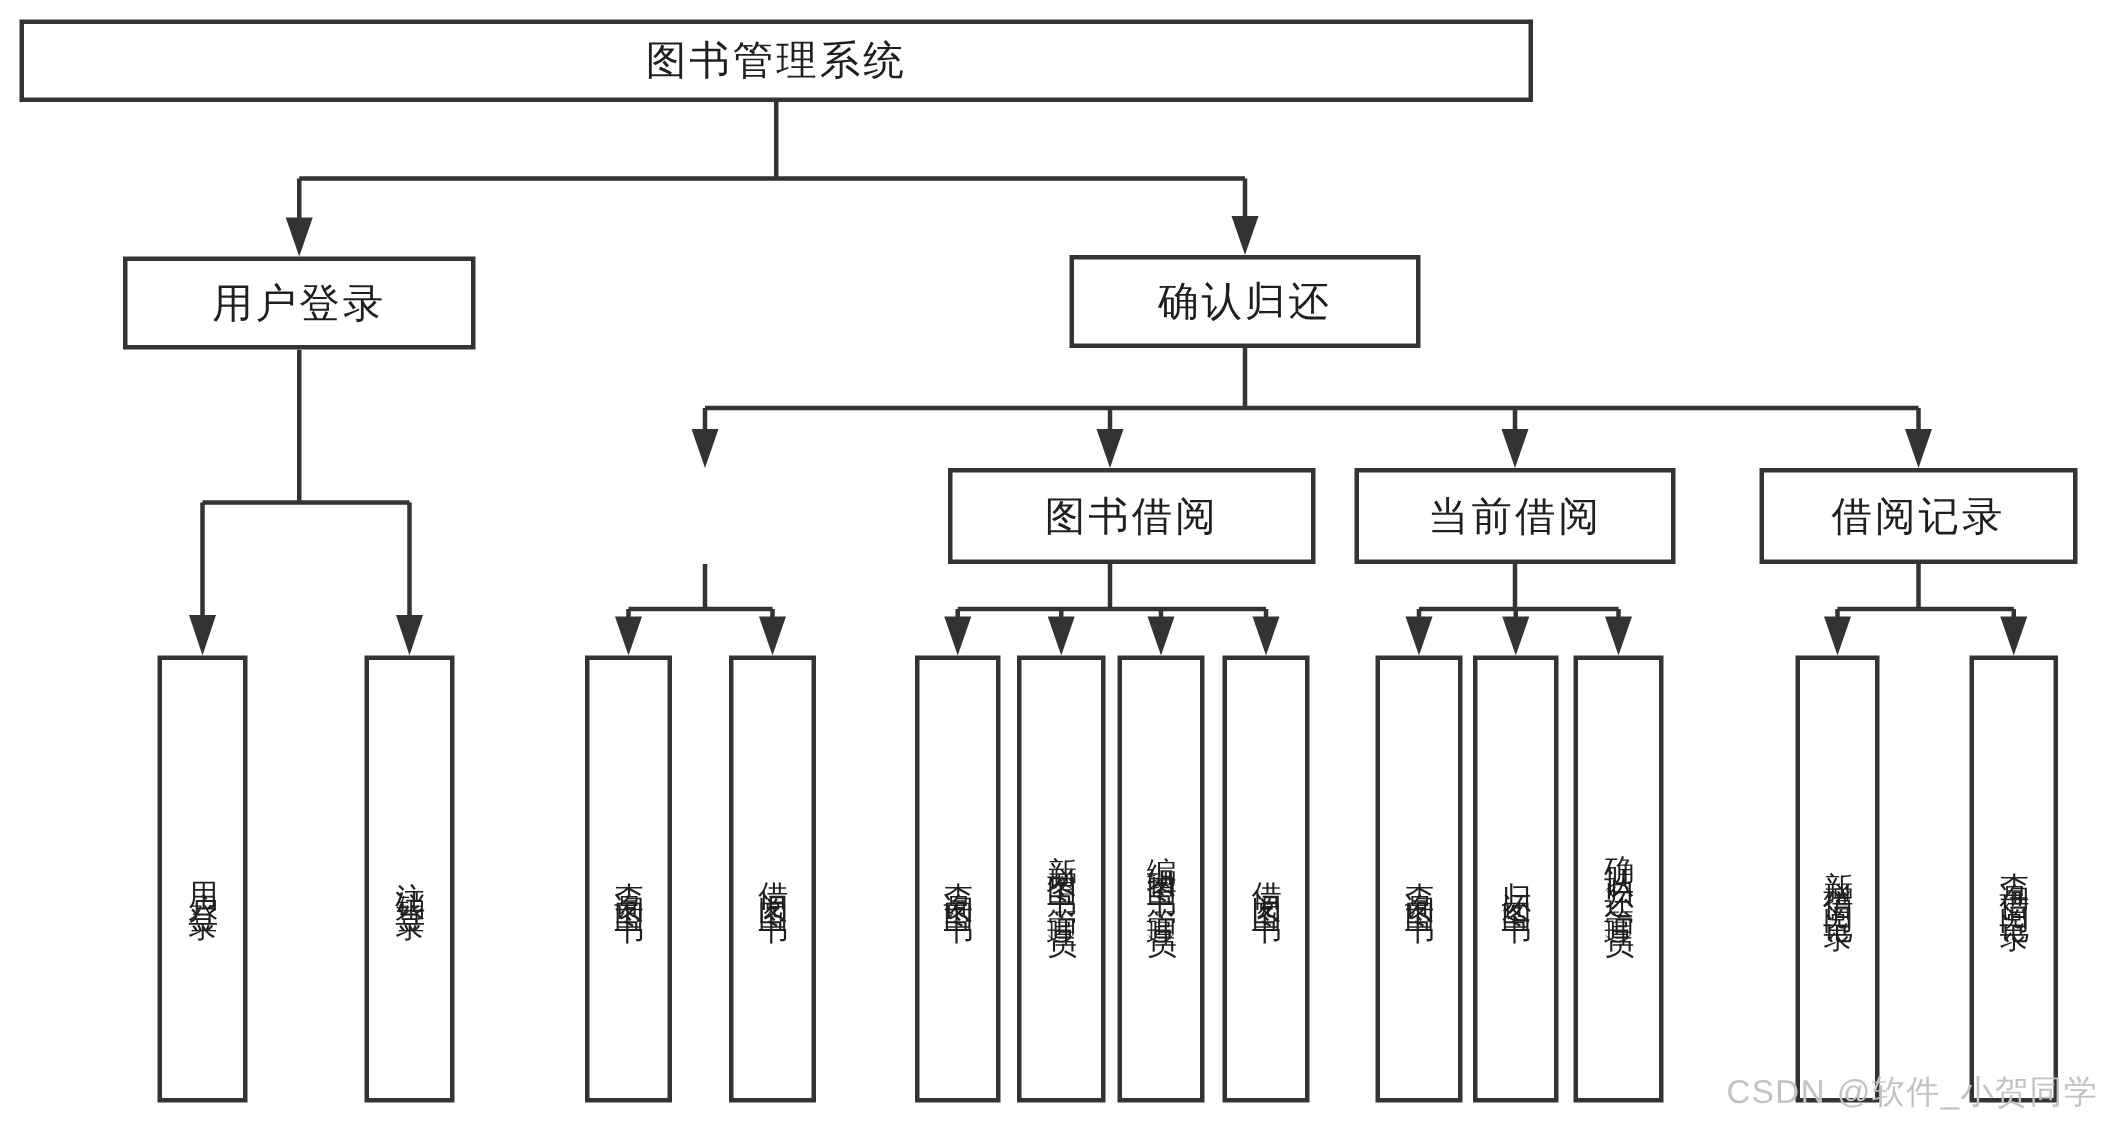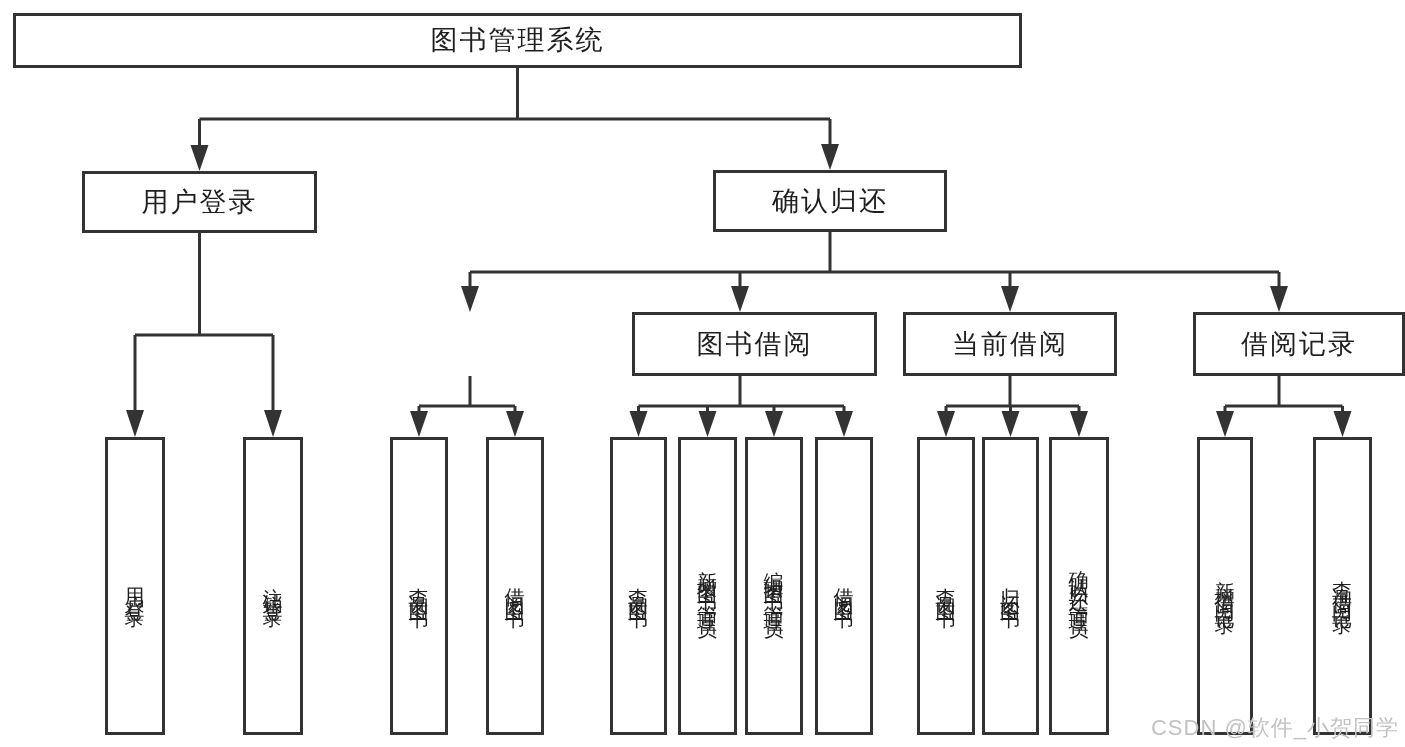--- a/index.html
+++ b/index.html
@@ -102,21 +102,21 @@
     </g>
   </svg>
 
   <div class="node h-node" style="left:13px; top:13px; width:1009px; height:55px;">图书管理系统</div>
 
   <div class="node h-node" style="left:82px; top:171px; width:235px; height:62px;">用户登录</div>
   <div class="node h-node" style="left:713px; top:170px; width:234px; height:62px;">确认归还</div>
 
   <div class="node h-node" style="left:632px; top:312px; width:245px; height:64px;">图书借阅</div>
   <div class="node h-node" style="left:903px; top:312px; width:214px; height:64px;">当前借阅</div>
-  <div class="node h-node" style="left:1173px; top:312px; width:212px; height:64px;margin-left:20px;">借阅记录</div>
+  <div class="node h-node" style="left:1173px; top:312px; width:212px; height:64px;">借阅记录</div>
 
   <div class="node v-node" style="left:105px; top:437px; width:60px; height:298px;">用户登录</div>
   <div class="node v-node" style="left:243px; top:437px; width:60px; height:298px;">注销登录</div>
 
   <div class="node v-node" style="left:390px; top:437px; width:58px; height:298px;">查询图书</div>
   <div class="node v-node" style="left:486px; top:437px; width:58px; height:298px;">借阅图书</div>
 
   <div class="node v-node" style="left:610px; top:437px; width:57px; height:298px;">查询图书</div>
   <div class="node v-node" style="left:678px; top:437px; width:59px; height:298px;">新增图书（管理员）</div>
   <div class="node v-node" style="left:745px; top:437px; width:58px; height:298px;">编辑图书（管理员）</div>

